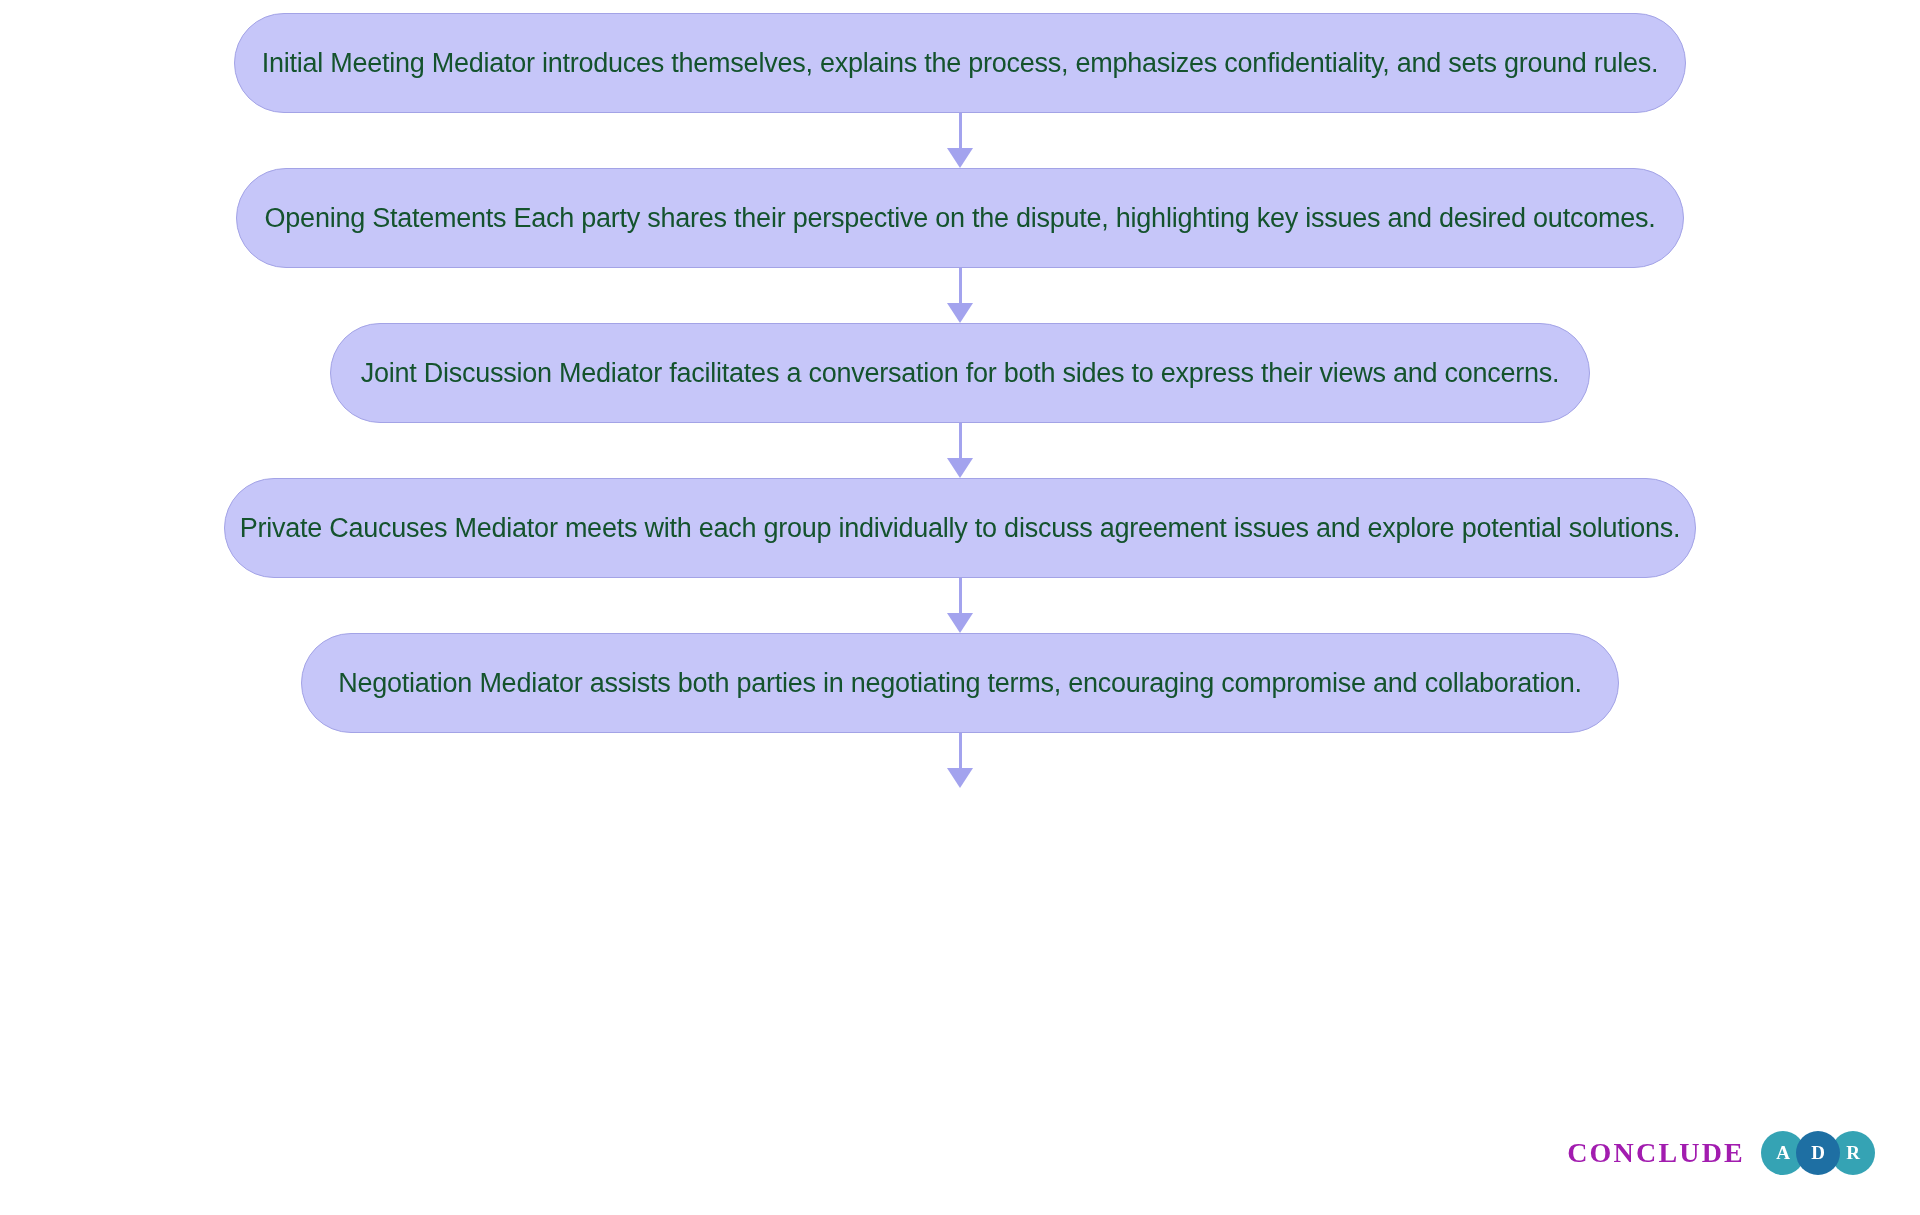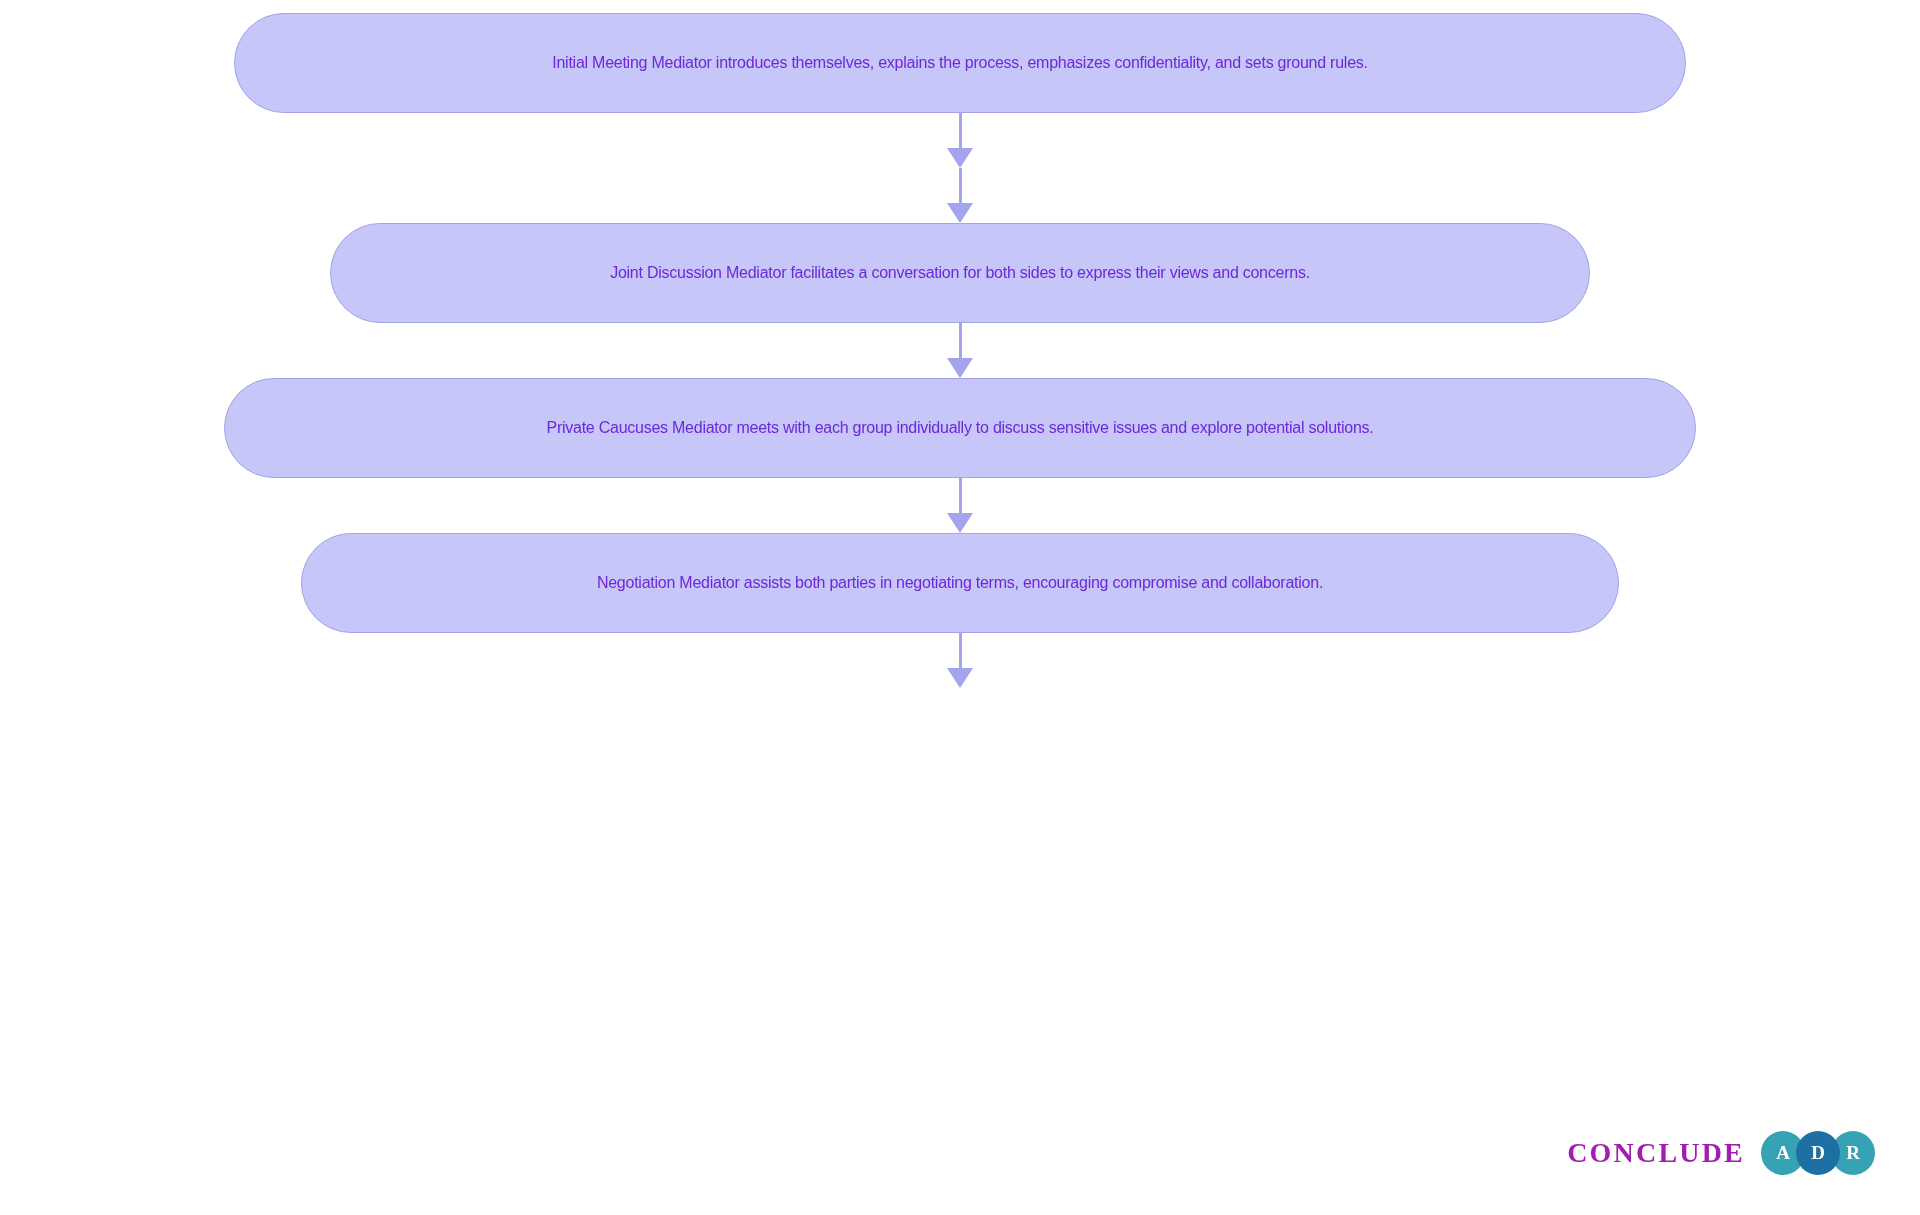--- a/index.html
+++ b/index.html
@@ -41,22 +41,22 @@
     border: 1.6px solid #a3a3e6;
     border-radius: 52px;
     height: 100px;
     display: flex;
     align-items: center;
     justify-content: center;
     padding: 0 46px;
     position: relative;
   }
   .flow-node .node-label {
-    color: #6d28d9;
-    font-size: 16px;
+    color: #14532d;
+    font-size: 27px;
     font-family: "Liberation Sans", sans-serif;
     font-weight: 400;
     letter-spacing: -0.25px;
     white-space: nowrap;
     line-height: 1;
   }
 
   
   .node-w-0 { width: 1452px; }
   .node-w-1 { width: 1448px; }
@@ -139,37 +139,40 @@
 
     <div class="flow-node node-w-0">
       <span class="node-label">Initial Meeting Mediator introduces themselves, explains the process, emphasizes confidentiality, and sets ground rules.</span>
     </div>
 
     <div class="flow-connector gap-0">
       <div class="connector-shaft"></div>
       <div class="connector-head"></div>
     </div>
 
+    <div class="flow-node node-w-1">
+      <span class="node-label">Opening Statements Each party shares their perspective on the dispute, highlighting key issues and desired outcomes.</span>
+    </div>
 
     <div class="flow-connector gap-1">
       <div class="connector-shaft"></div>
       <div class="connector-head"></div>
     </div>
 
     <div class="flow-node node-w-2">
       <span class="node-label">Joint Discussion Mediator facilitates a conversation for both sides to express their views and concerns.</span>
     </div>
 
     <div class="flow-connector gap-2">
       <div class="connector-shaft"></div>
       <div class="connector-head"></div>
     </div>
 
     <div class="flow-node node-w-3">
-      <span class="node-label">Private Caucuses Mediator meets with each group individually to discuss sensitive issues and explore potential solutions.</span>
+      <span class="node-label">Private Caucuses Mediator meets with each group individually to discuss agreement issues and explore potential solutions.</span>
     </div>
 
     <div class="flow-connector gap-3">
       <div class="connector-shaft"></div>
       <div class="connector-head"></div>
     </div>
 
     <div class="flow-node node-w-4">
       <span class="node-label">Negotiation Mediator assists both parties in negotiating terms, encouraging compromise and collaboration.</span>
     </div>

